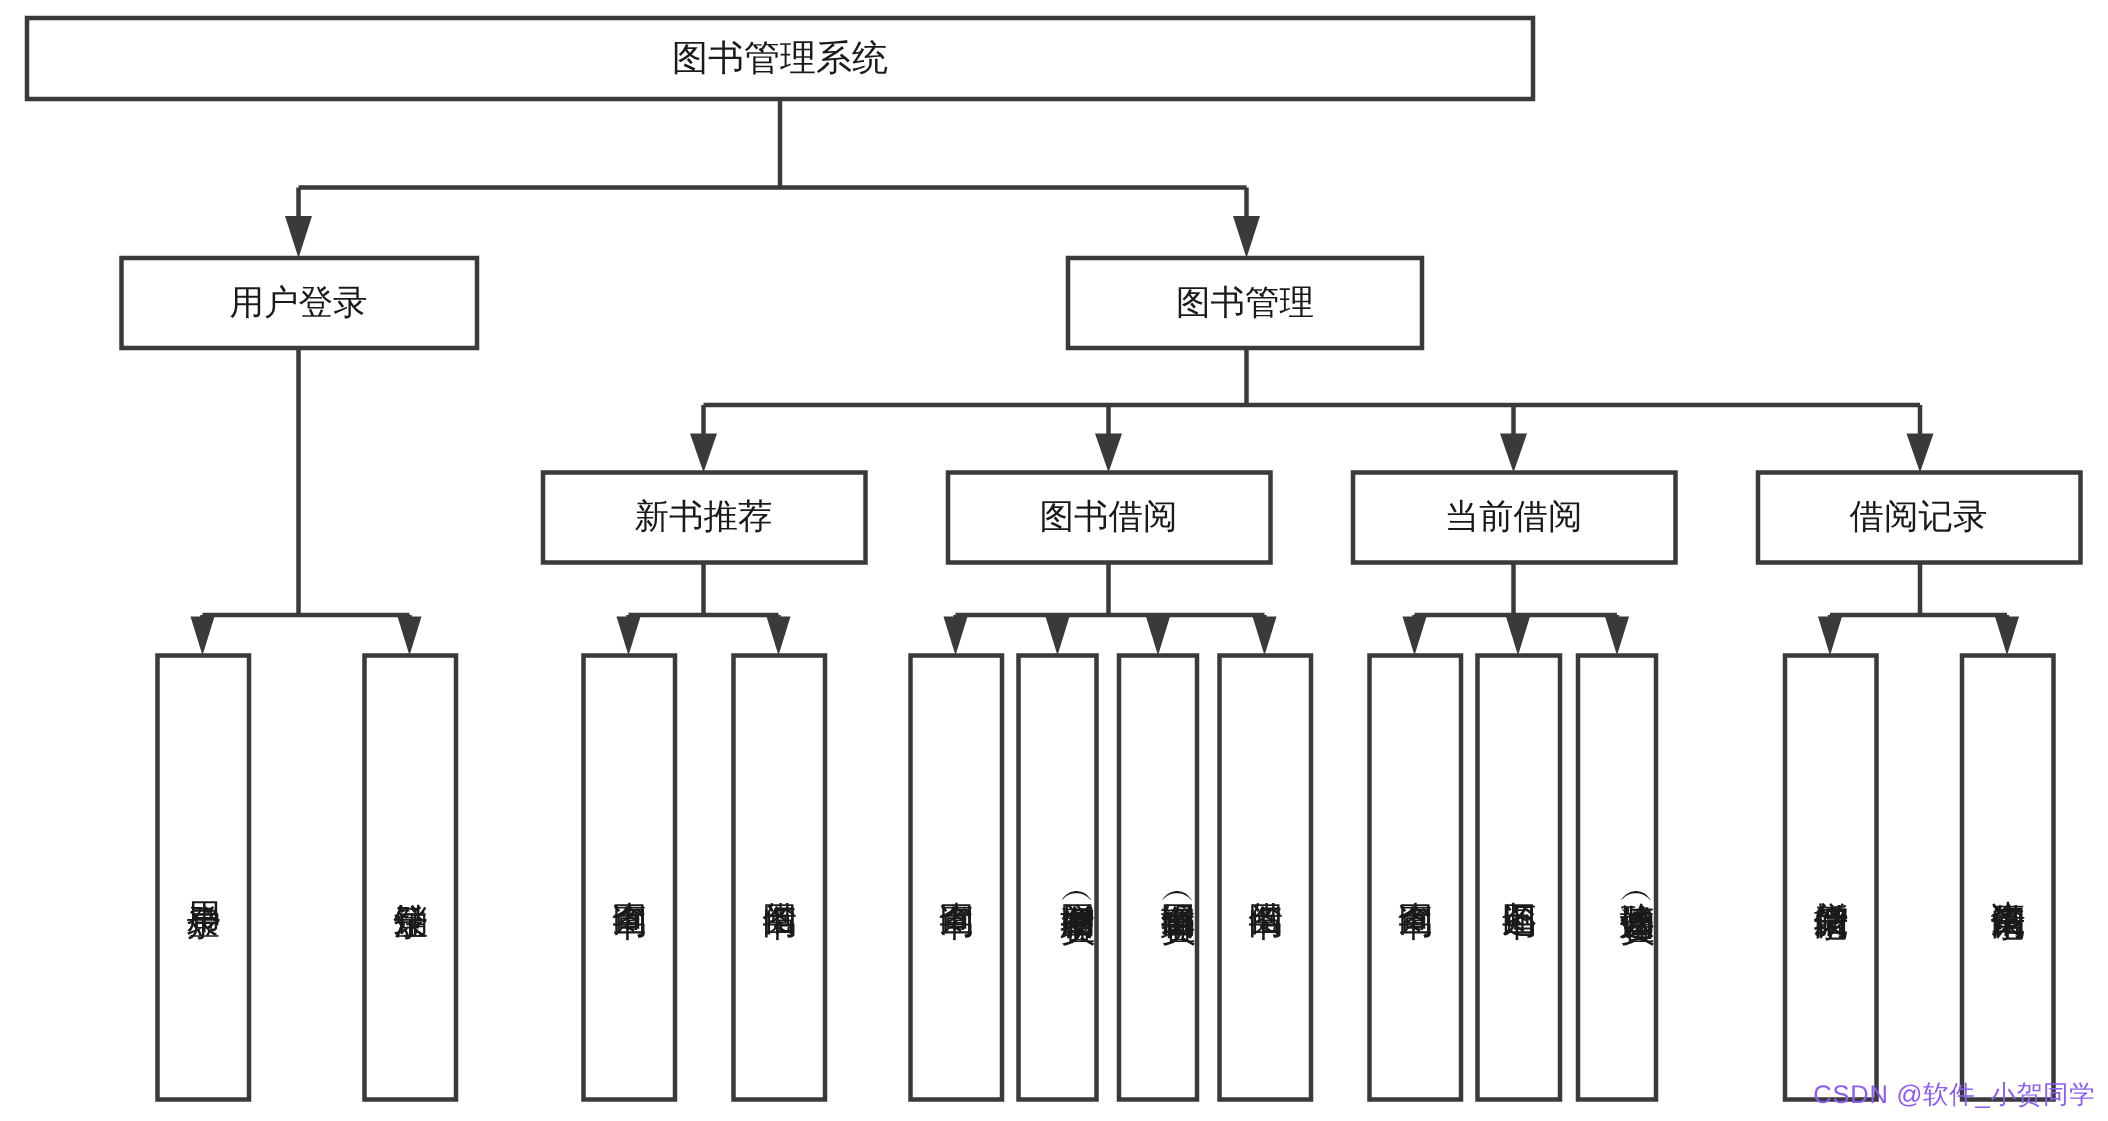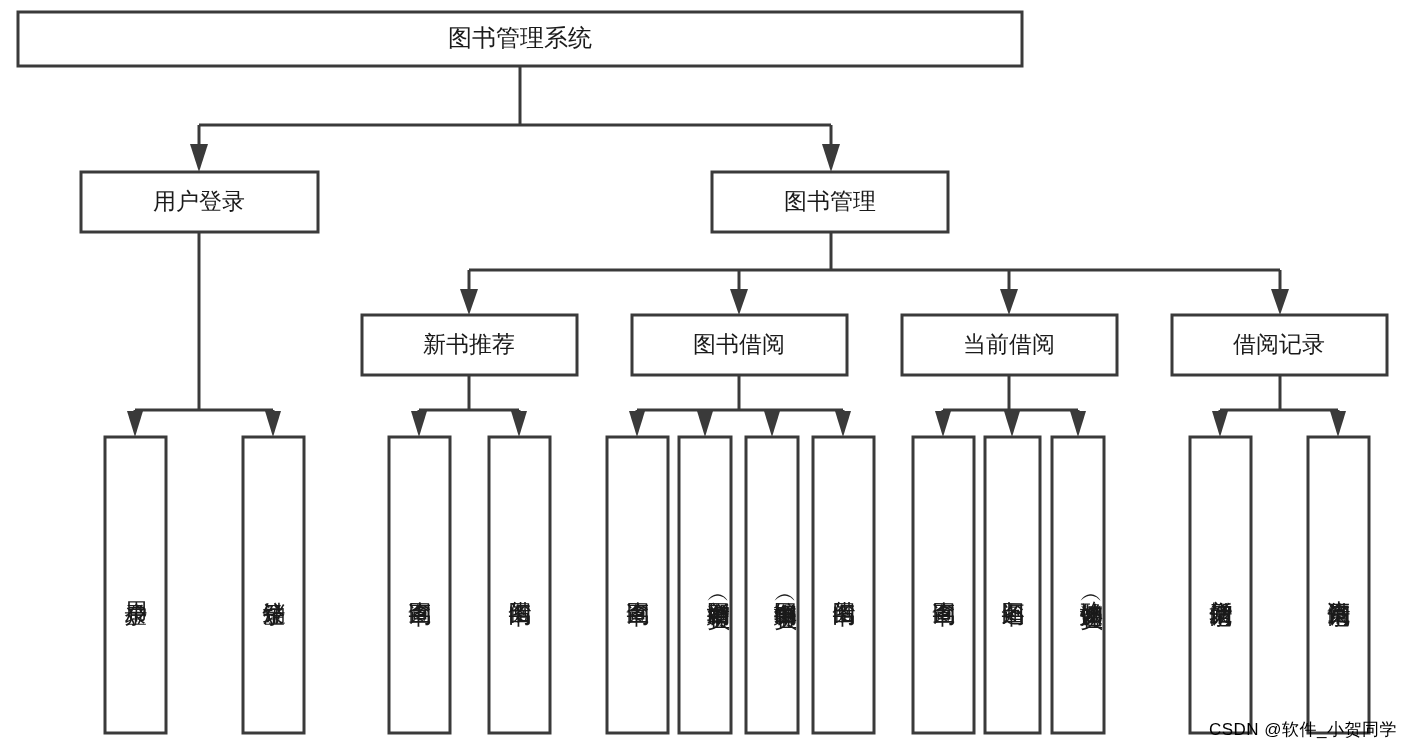--- a/index.html
+++ b/index.html
@@ -63,21 +63,21 @@
     letter-spacing: 1px;
     white-space: nowrap;
     pointer-events: none;
   }
   .watermark {
     position: absolute;
     right: 8px;
     bottom: 6px;
     font-family: "Liberation Sans", "DejaVu Sans", sans-serif;
     font-size: 17px;
-    color: #000000;
+    color: #8b5cf6;
     letter-spacing: 0.5px;
     white-space: nowrap;
   }
 </style>
 </head>
 <body>
 
 <div id="diagram-root">
 
   <svg class="flow" viewBox="0 0 1405 747">

